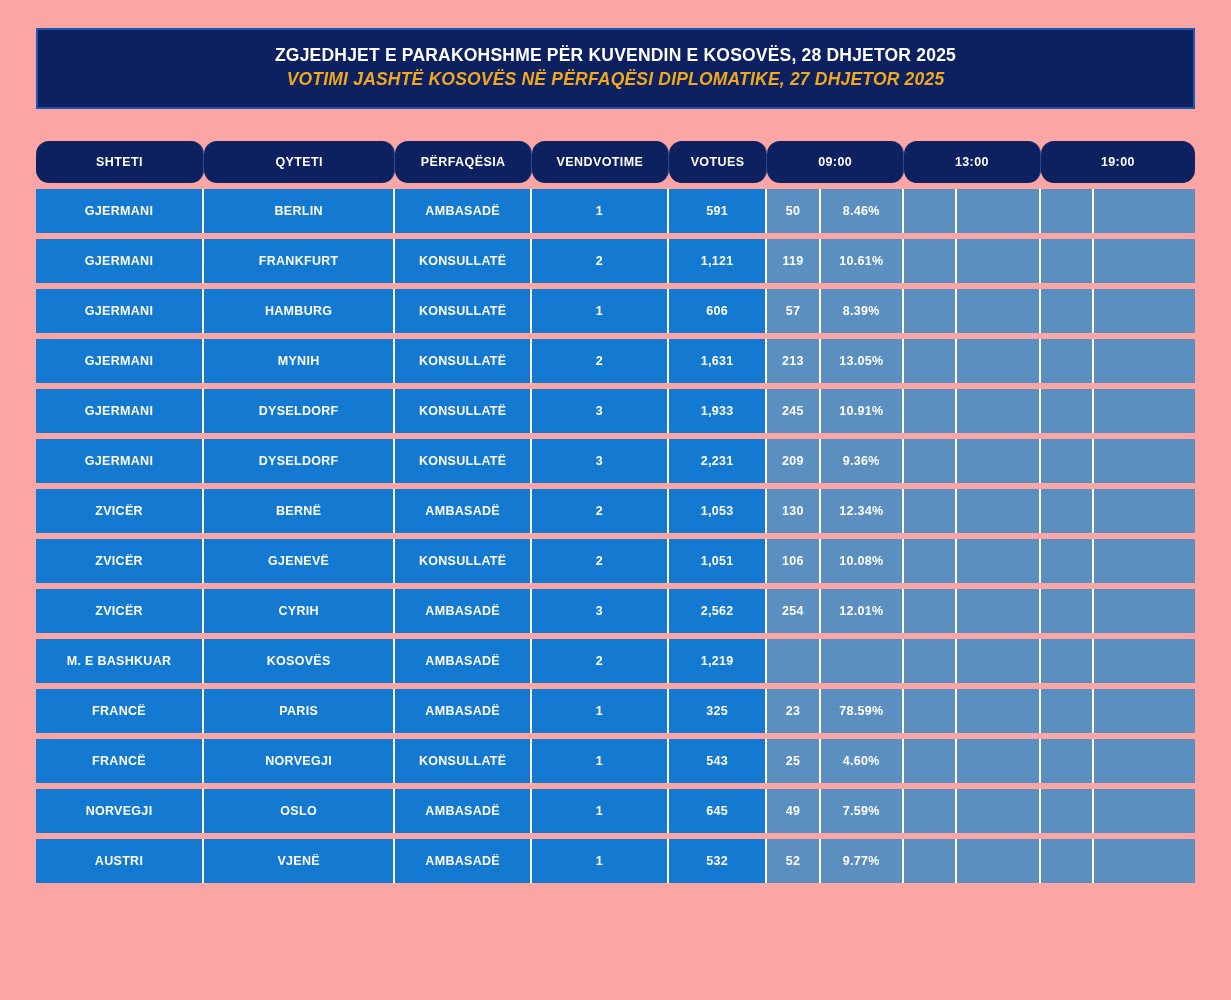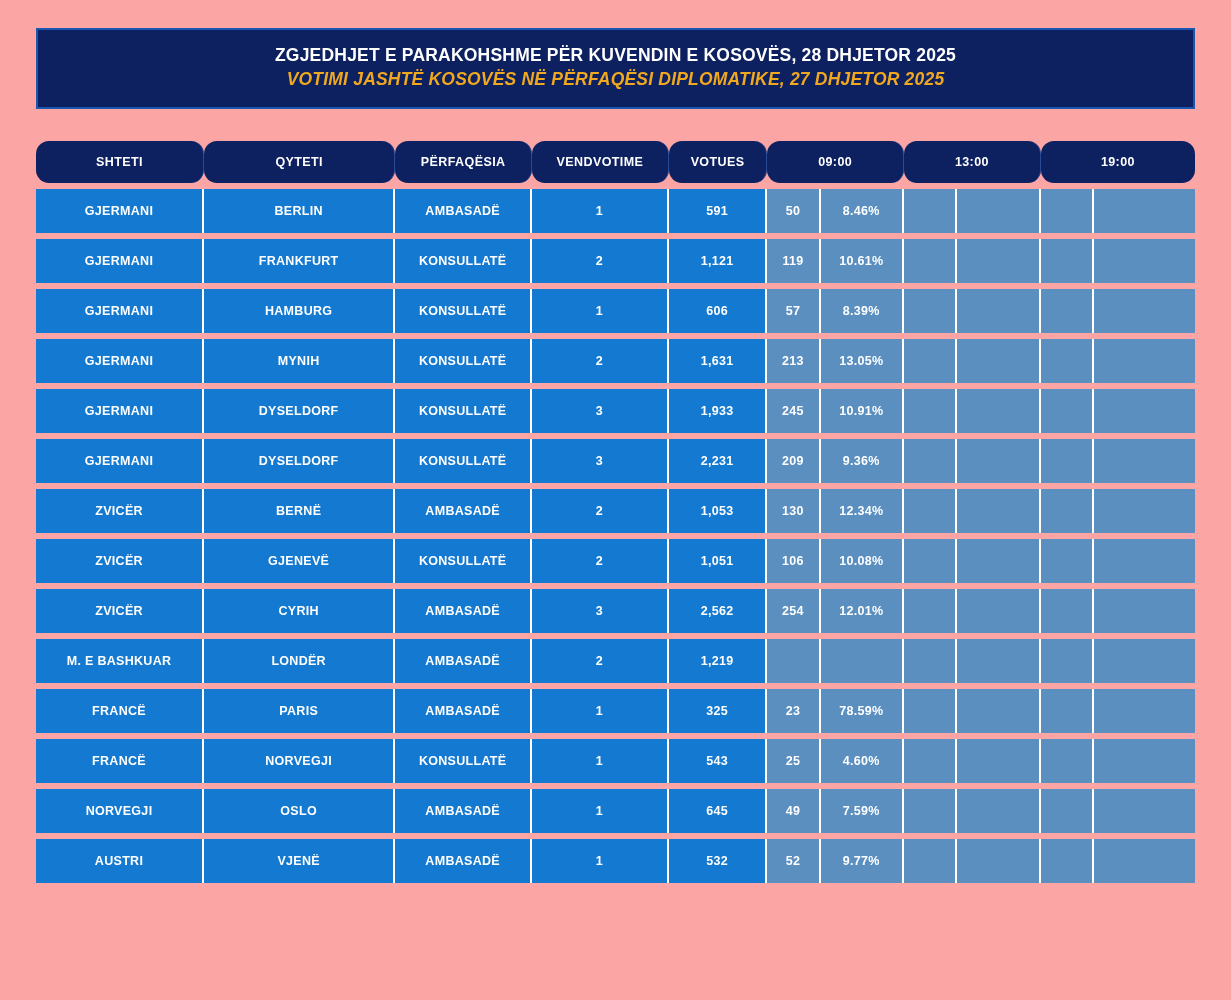--- a/index.html
+++ b/index.html
@@ -249,21 +249,21 @@
             <td>2,562</td>
             <td class="cell-count">254</td>
             <td class="cell-pct">12.01%</td>
             <td class="cell-count"></td>
             <td class="cell-pct"></td>
             <td class="cell-count"></td>
             <td class="cell-pct"></td>
           </tr>
           <tr>
             <td>M. E BASHKUAR</td>
-            <td>LONDËR</td>
+            <td>KOSOVËS</td>
             <td>AMBASADË</td>
             <td>2</td>
             <td>1,219</td>
             <td class="cell-count"></td>
             <td class="cell-pct"></td>
             <td class="cell-count"></td>
             <td class="cell-pct"></td>
             <td class="cell-count"></td>
             <td class="cell-pct"></td>
           </tr>

